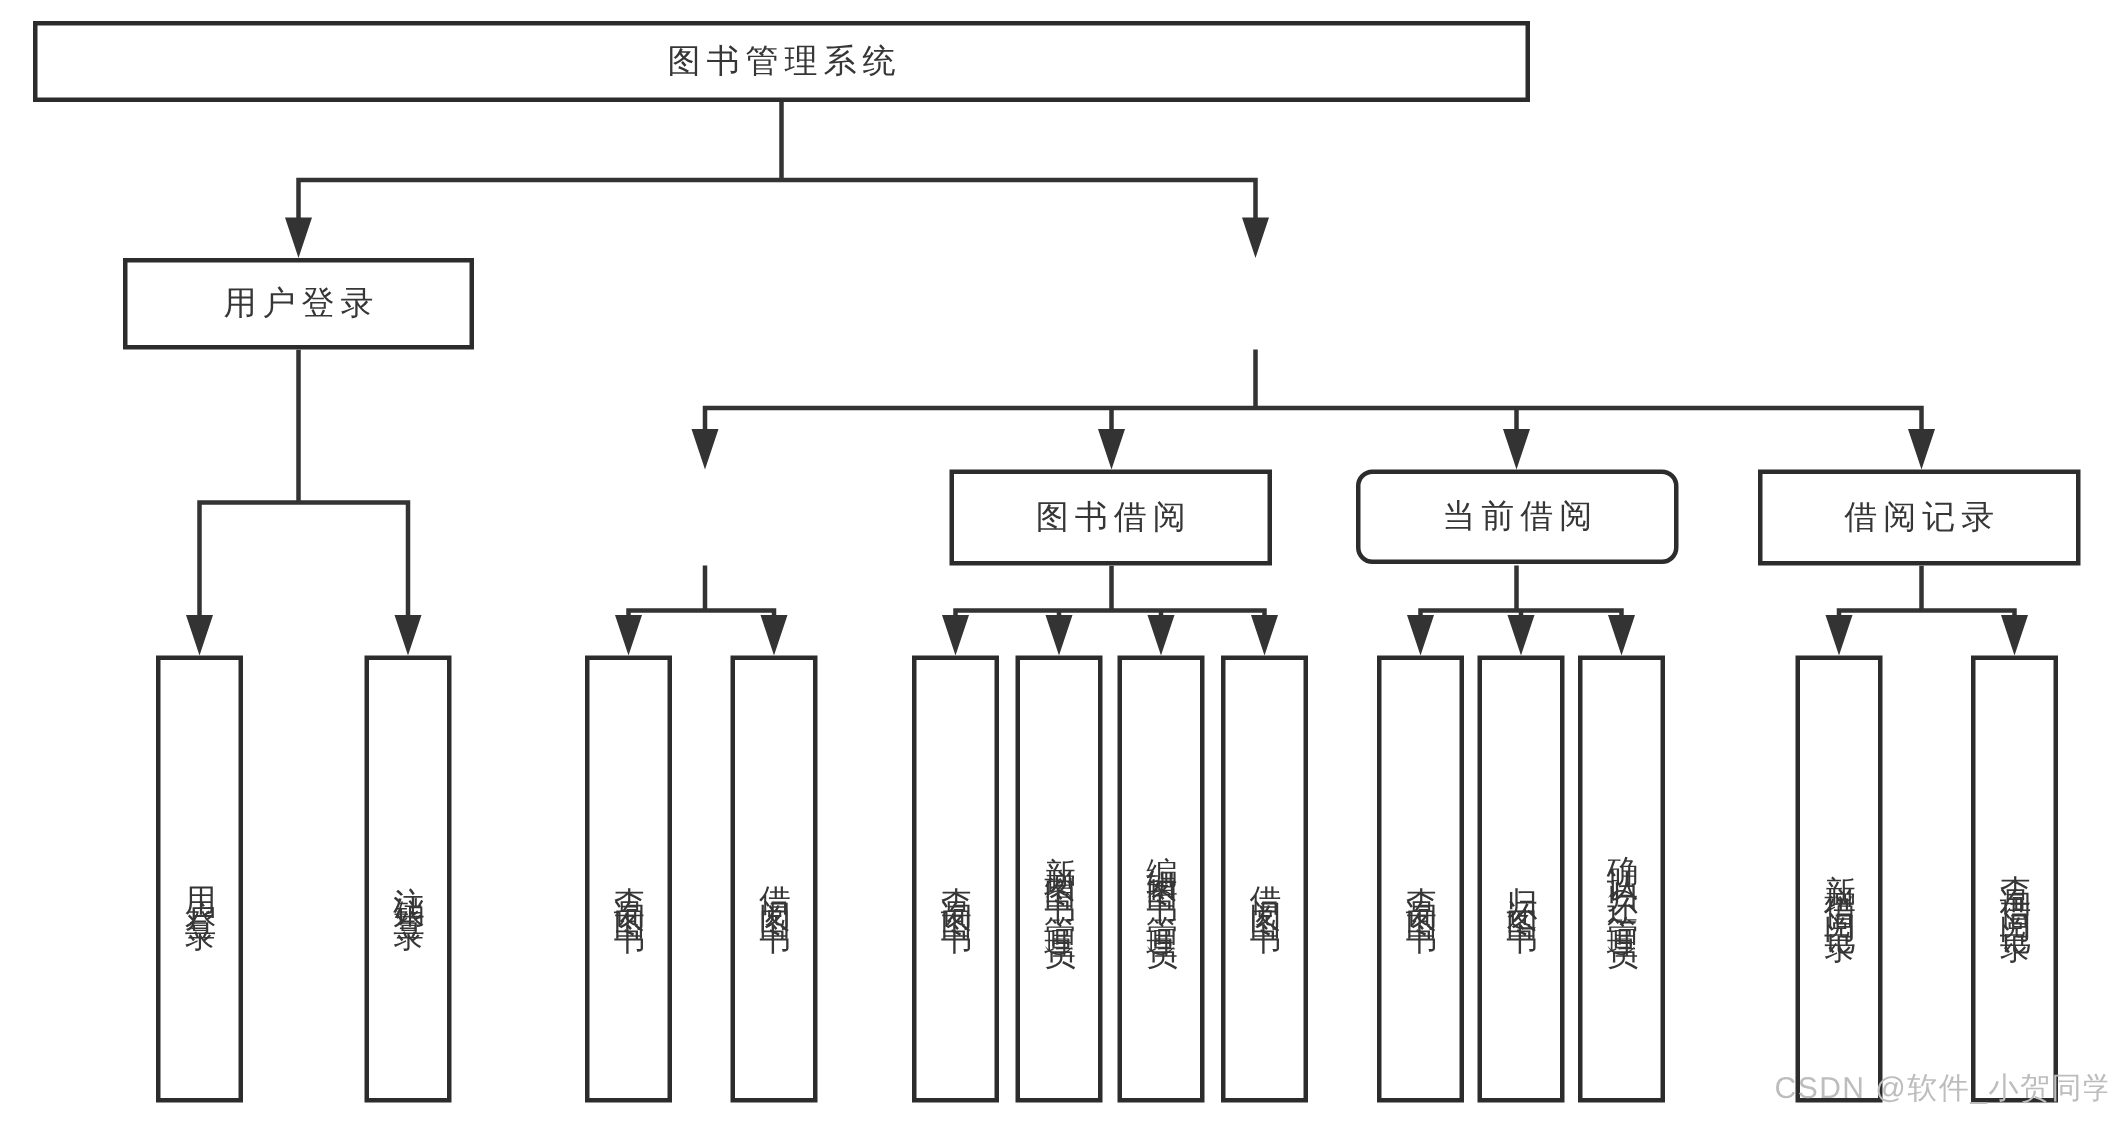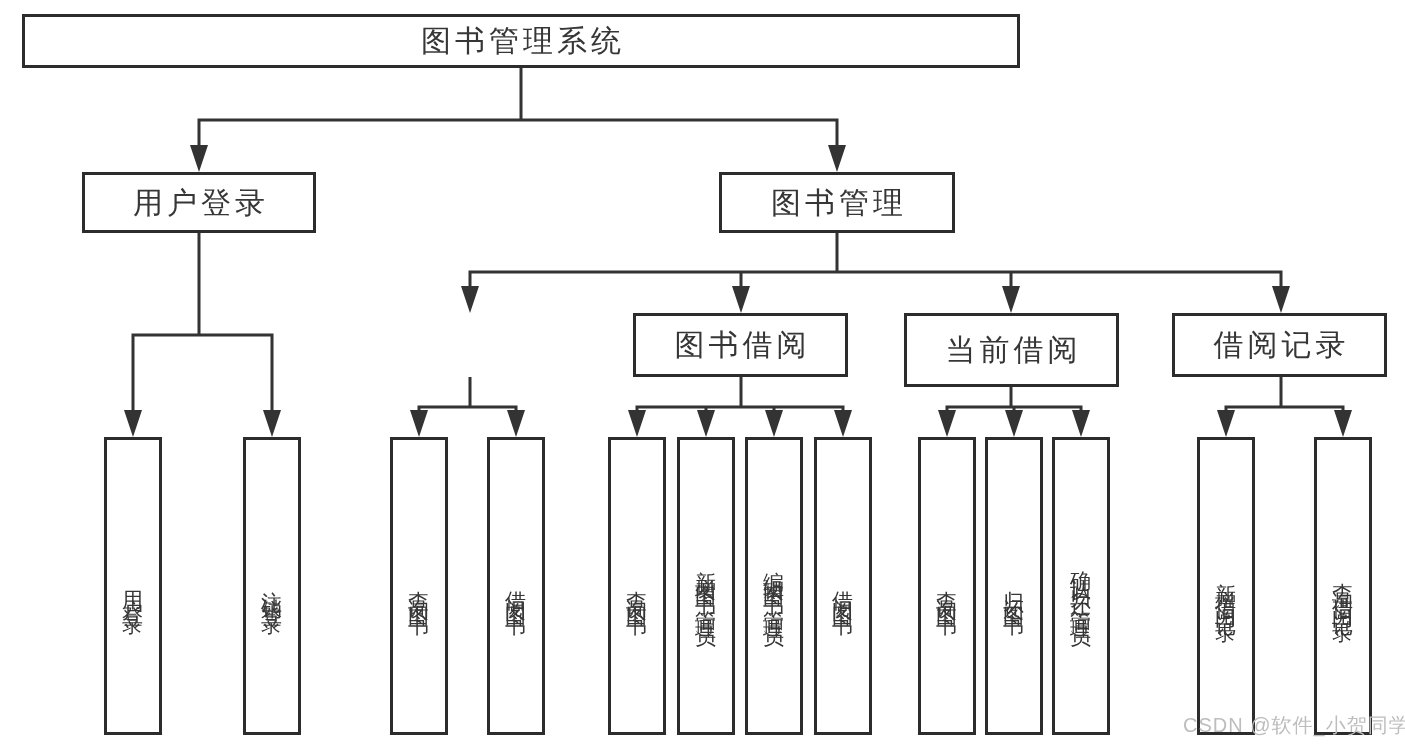--- a/index.html
+++ b/index.html
@@ -22,21 +22,21 @@
     background: #ffffff;
     border: 3px solid #2c2c2c;
     color: #363636;
     display: flex;
     align-items: center;
     justify-content: center;
     text-align: center;
     line-height: 1.2;
   }
   .node.h {
-    font-size: 30px;
+    font-size: 22px;
     letter-spacing: 4px;
     padding-left: 4px; 
   }
   .node.v {
     writing-mode: vertical-rl;
     text-orientation: upright;
     font-size: 21px;
     letter-spacing: 8px;
     padding-top: 8px; 
   }
@@ -108,24 +108,23 @@
       M765 410 L783 410 L774 437 Z  M834 410 L852 410 L843 437 Z
       M938 410 L956 410 L947 437 Z  M1005 410 L1023 410 L1014 437 Z
       M1072 410 L1090 410 L1081 437 Z
       M1217 410 L1235 410 L1226 437 Z  M1334 410 L1352 410 L1343 437 Z
     "></path>
   </svg>
 
   <div class="node h" style="left:22px; top:14px; width:998px; height:54px;">图书管理系统</div>
 
   <div class="node h" style="left:82px; top:172px; width:234px; height:61px;">用户登录</div>
-  <div class="node h" style="left:719px; top:172px; width:236px; height:61px;">图书管理</div>
 
   <div class="node h" style="left:633px; top:313px; width:215px; height:64px;">图书借阅</div>
-  <div class="node h" style="left:904px; top:313px; width:215px; height:74px;">当前借阅</div>
+  <div class="node h" style="left:904px; top:313px; width:215px; height:63px;border-radius:11px;">当前借阅</div>
   <div class="node h" style="left:1172px; top:313px; width:215px; height:64px;">借阅记录</div>
 
   <div class="node v" style="left:104px; top:437px; width:58px; height:298px;">用户登录</div>
   <div class="node v" style="left:243px; top:437px; width:58px; height:298px;">注销登录</div>
 
   <div class="node v" style="left:390px; top:437px; width:58px; height:298px;">查询图书</div>
   <div class="node v" style="left:487px; top:437px; width:58px; height:298px;">借阅图书</div>
 
   <div class="node v" style="left:608px; top:437px; width:58px; height:298px;">查询图书</div>
   <div class="node v" style="left:677px; top:437px; width:58px; height:298px;">新增图书（管理员）</div>

